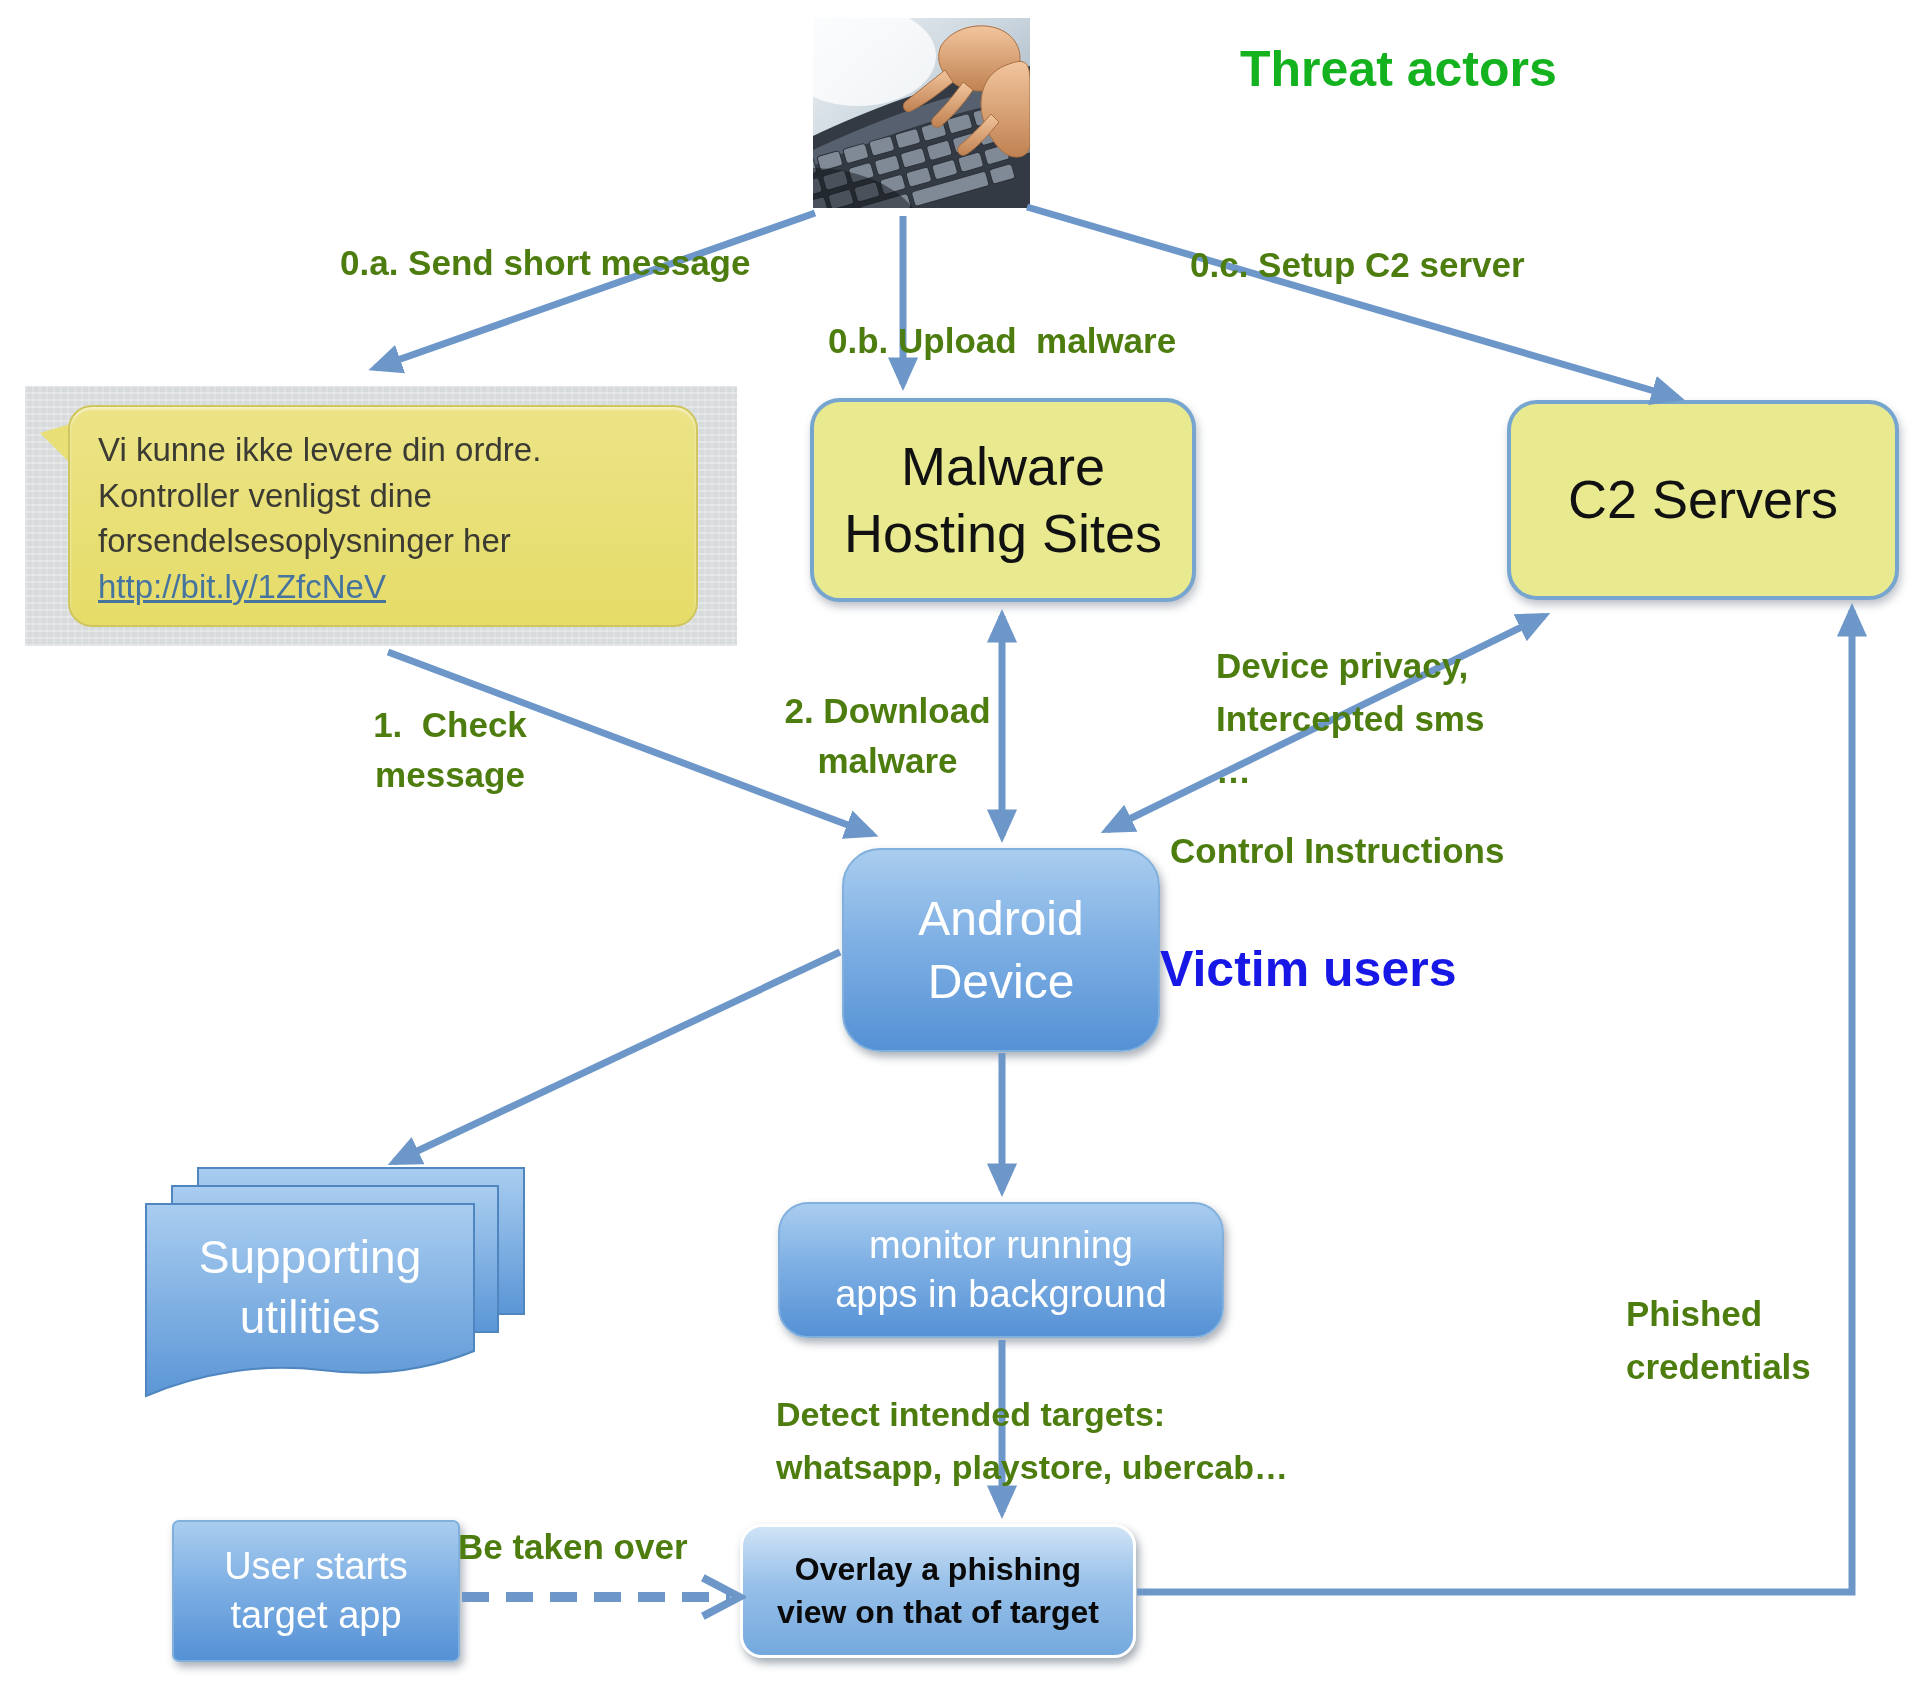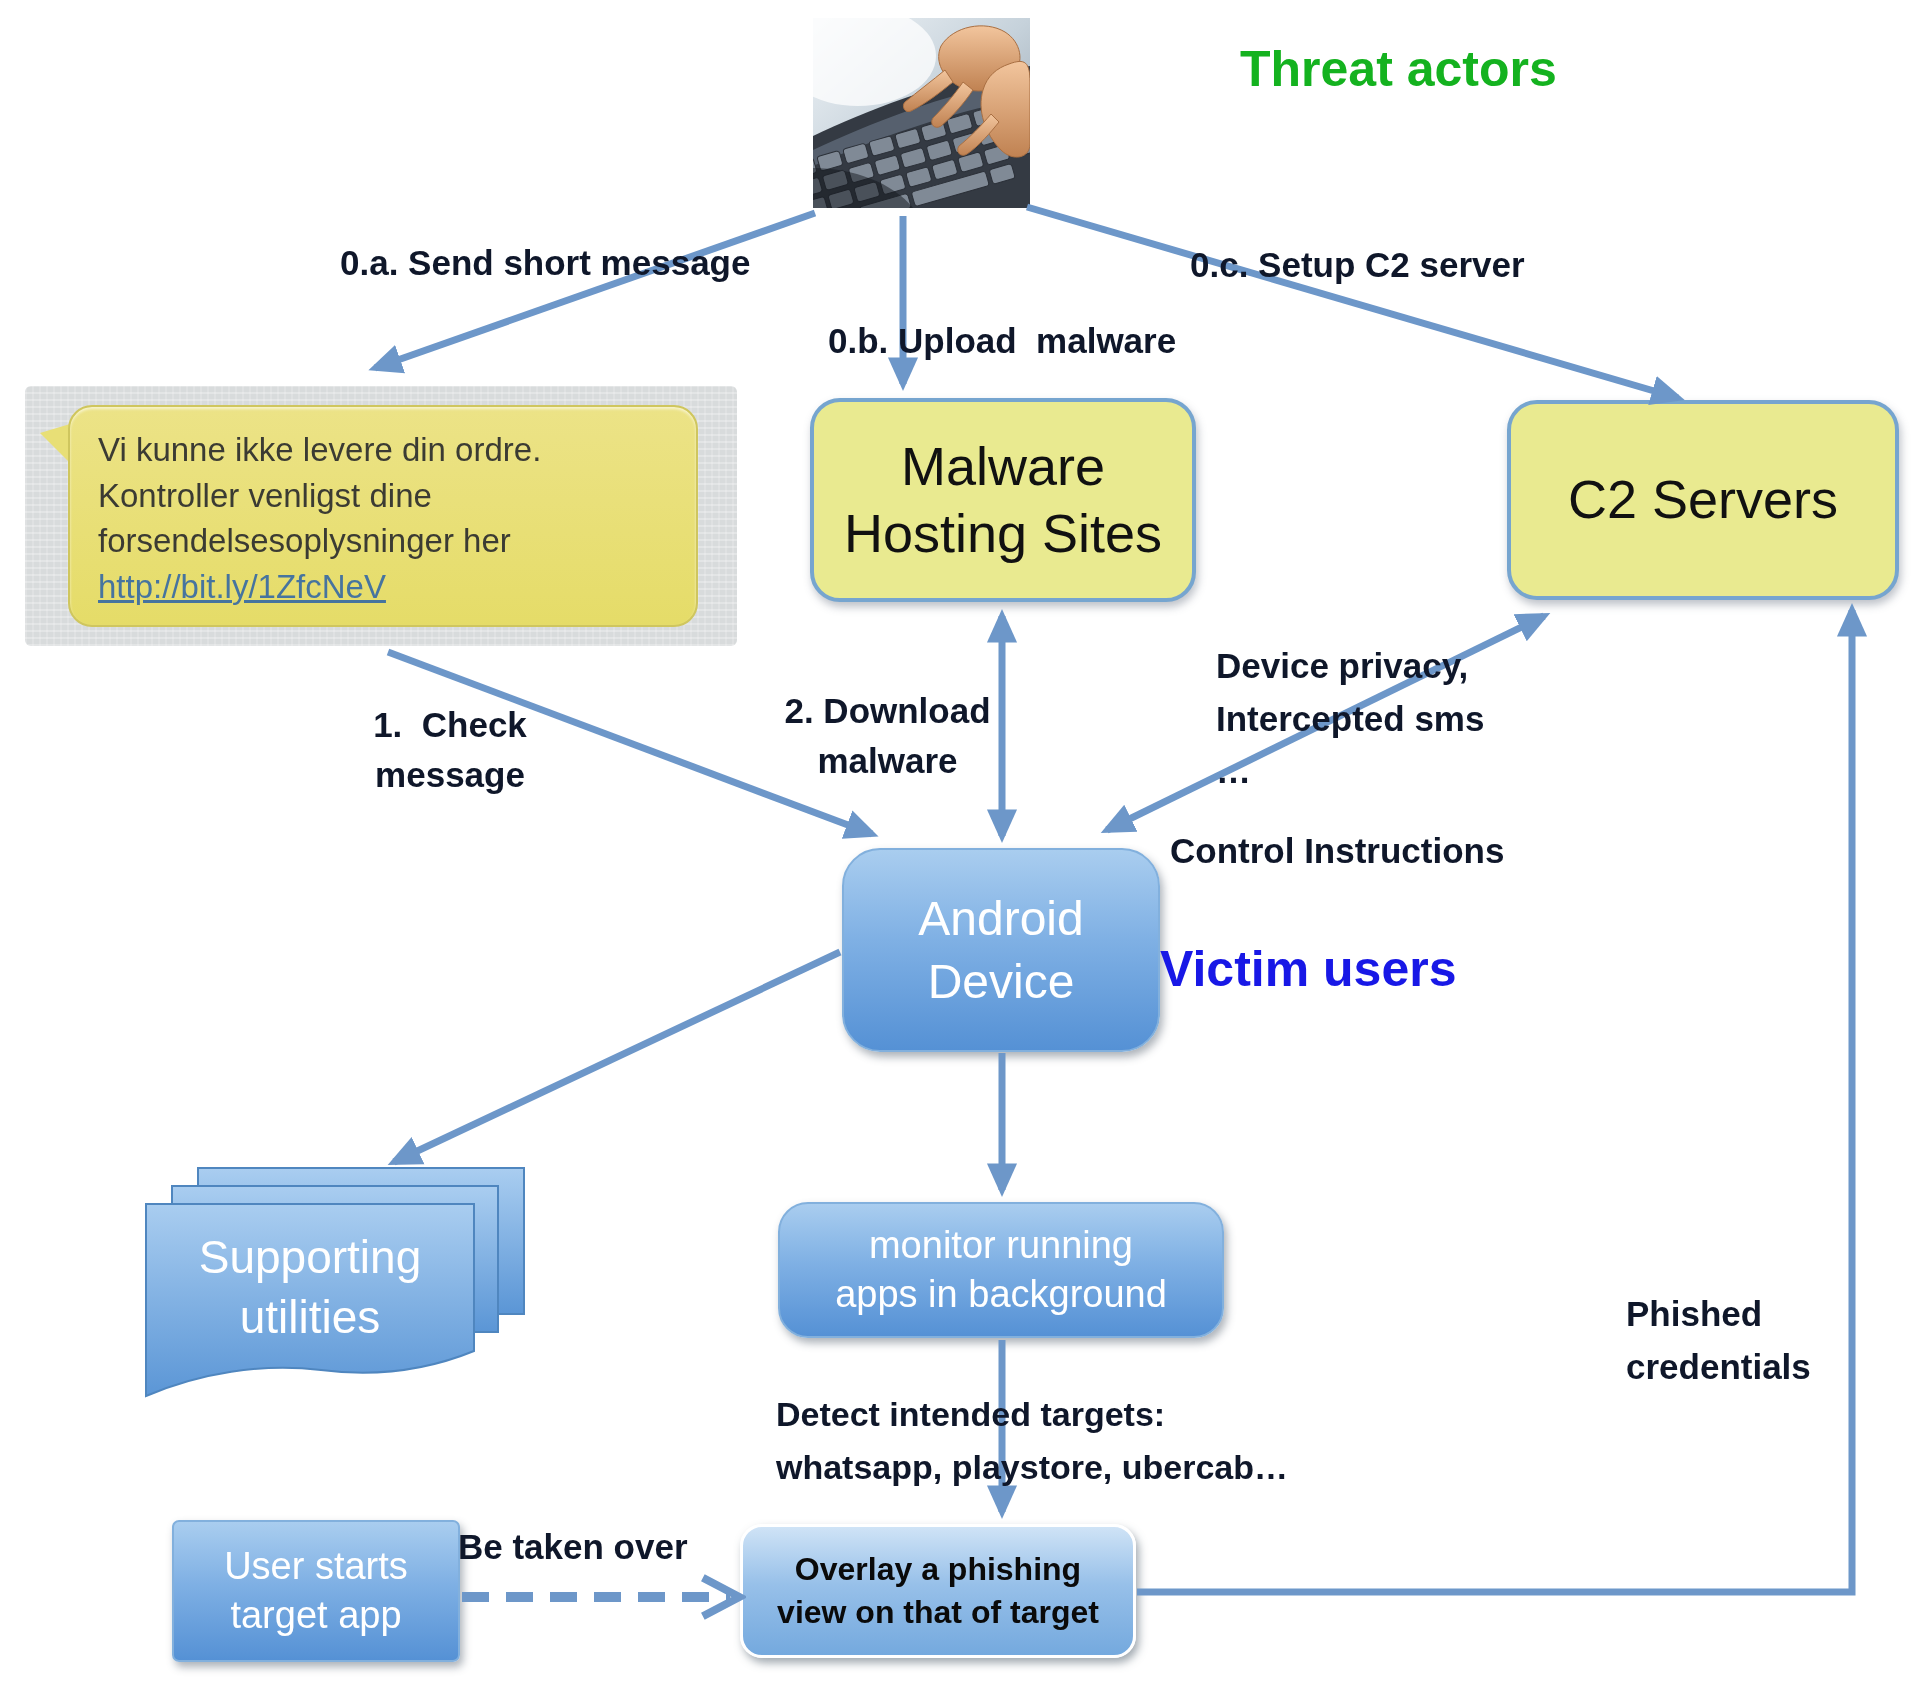--- a/index.html
+++ b/index.html
@@ -3,37 +3,37 @@
 <meta charset="utf-8">
 <style>
   html,body{margin:0;padding:0;background:#ffffff;}
   .canvas{position:relative;width:1926px;height:1682px;background:#ffffff;overflow:hidden;
           font-family:"Liberation Sans", sans-serif;}
   .arrows{position:absolute;left:0;top:0;z-index:5;pointer-events:none;}
   .photo{position:absolute;left:813px;top:18px;width:217px;height:190px;z-index:1;}
   .cap{position:absolute;z-index:6;font-weight:bold;font-size:50px;letter-spacing:0px;}
   .cap.green{color:#14b21f;}
   .cap.blue{color:#1818e6;}
-  .lbl{position:absolute;z-index:6;font-weight:bold;color:#0f172a;font-size:35px;
+  .lbl{position:absolute;z-index:6;font-weight:bold;color:#4d7c0f;font-size:35px;
        line-height:1.42;white-space:pre-line;}
   .box{position:absolute;z-index:2;box-sizing:border-box;display:flex;align-items:center;
        justify-content:center;text-align:center;white-space:pre-line;}
   .yellow{background:#e9ea90;border:4px solid #76a5cf;color:#111;font-size:54px;line-height:1.25;
           box-shadow:2px 5px 8px rgba(110,120,135,.45);}
   .bluebox{background:linear-gradient(180deg,#a9cdef 0%,#7fb0e4 45%,#5591d5 100%);
            border:2px solid #82b0dd;color:#ffffff;
            box-shadow:3px 5px 8px rgba(70,85,100,.45);}
   .card{position:absolute;z-index:2;box-sizing:border-box;width:328px;height:148px;
         background:linear-gradient(180deg,#a9cdf0,#5b96d6);border:2px solid #4f86bf;}
   .stacktext{position:absolute;z-index:3;width:330px;text-align:center;color:#fff;
              font-size:46px;line-height:1.3;white-space:pre-line;}
   .sms-panel{position:absolute;left:25px;top:386px;width:712px;height:260px;z-index:2;
              background:#d8dbdc;
              background-image:repeating-linear-gradient(0deg,rgba(255,255,255,.28) 0 2px,transparent 2px 7px),
-                              repeating-linear-gradient(90deg,rgba(255,255,255,.18) 0 2px,transparent 2px 7px);border-radius:6px;}
+                              repeating-linear-gradient(90deg,rgba(255,255,255,.18) 0 2px,transparent 2px 7px);}
   .sms-bubble{position:absolute;left:43px;top:19px;width:630px;height:222px;box-sizing:border-box;
               background:linear-gradient(180deg,#ece387,#e5dc68);border:2px solid #cfc65e;
               border-radius:24px;padding:20px 26px 0 28px;font-size:33px;line-height:1.38;
               color:#3b3b33;box-shadow:inset 0 2px 3px rgba(255,255,255,.6);}
   .sms-tail{position:absolute;left:15px;top:38px;width:0;height:0;
             border-right:30px solid #e8df76;border-top:9px solid transparent;
             border-bottom:30px solid transparent;}
   .sms-link{color:#46749f;text-decoration:underline;overflow-wrap:anywhere;}
   .ml{white-space:pre-line;}
 </style>

